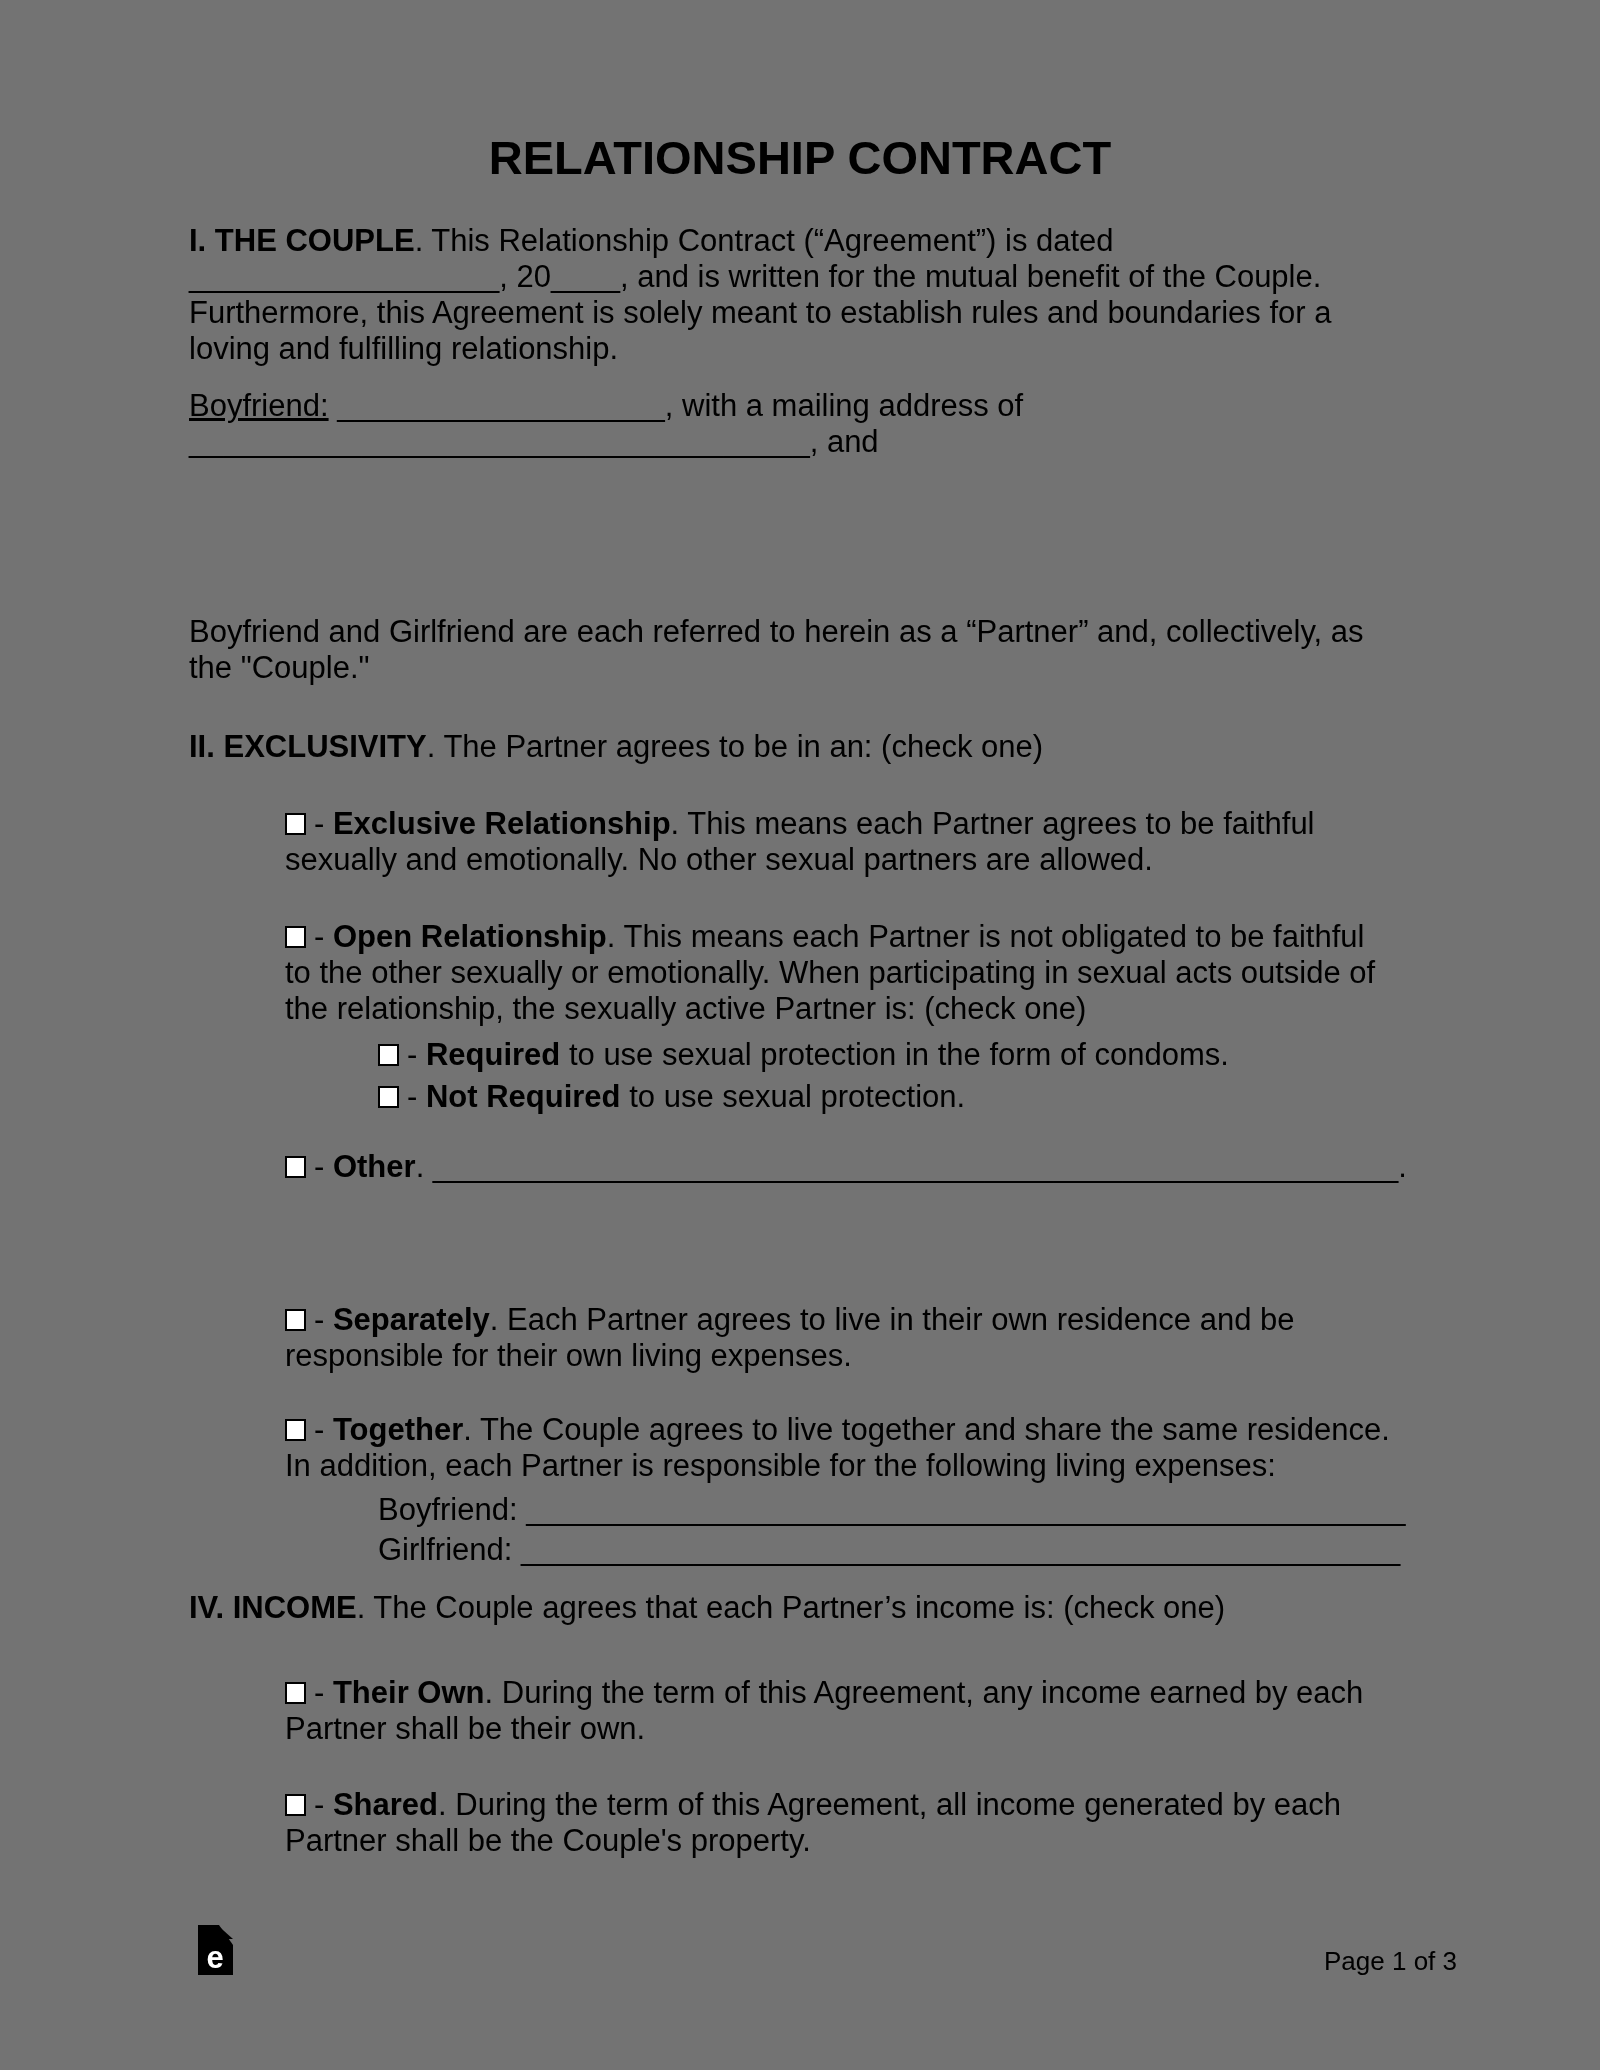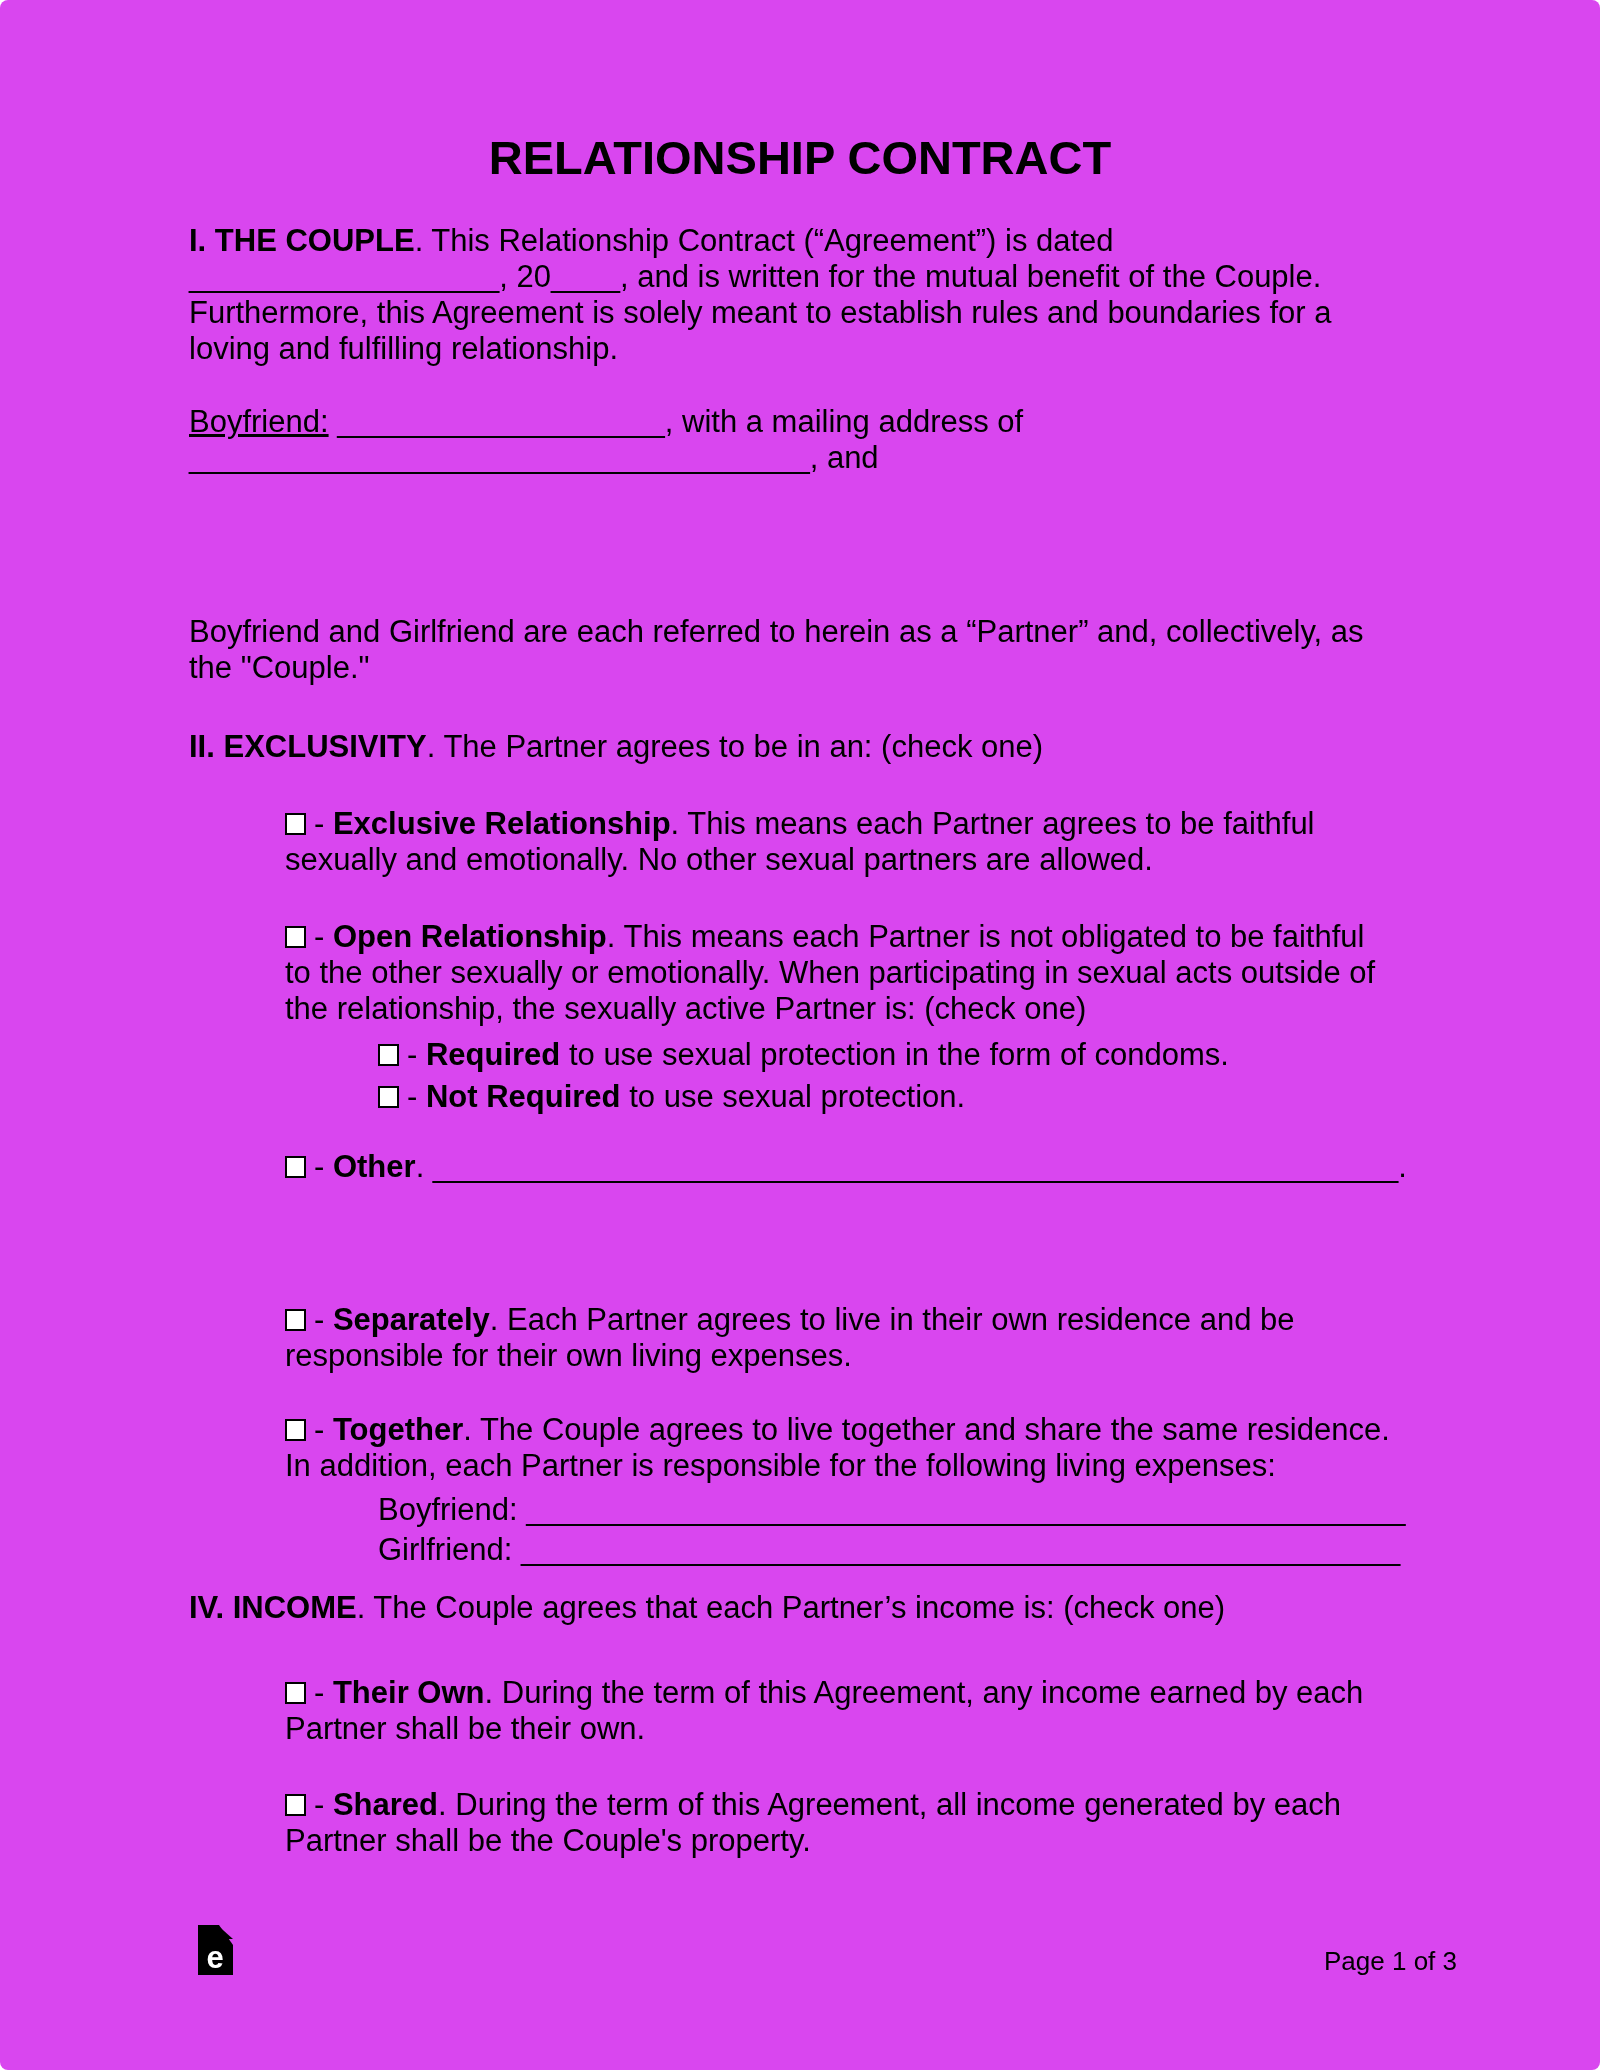--- a/index.html
+++ b/index.html
@@ -1,17 +1,17 @@
 <!DOCTYPE html>
 <html><head>
 <meta charset="utf-8">
 <style>
   html,body{margin:0;padding:0;background:#fff;}
   body{width:1600px;height:2070px;position:relative;font-family:"Liberation Sans",sans-serif;color:#000;}
-  .page{position:absolute;inset:0;background:#d946ef;border-radius:8px;}
+  .page{position:absolute;inset:0;background:#737373;}
   .title{position:absolute;left:0;width:100%;top:132px;text-align:center;font-size:47px;font-weight:bold;line-height:52px;}
   .block{position:absolute;left:189px;width:1290px;font-size:31px;line-height:36px;white-space:pre-line;}
   .i1{left:285px;width:1190px;}
   .i2{left:378px;width:1100px;}
   .b{font-weight:bold;}
   .u{text-decoration:underline;}
   .cb{display:inline-block;width:17px;height:18px;border:2px solid #000;margin-right:8px;vertical-align:-1px;background:#fff;}
   .logo{position:absolute;left:198px;top:1925px;width:35px;height:50px;}
   .logo-body{position:absolute;inset:0;background:#000;clip-path:polygon(0 0,60% 0,100% 40%,100% 100%,0 100%);}
   .logo-fold{position:absolute;top:0;right:0;width:14px;height:14px;background:#000;clip-path:polygon(4% 14%,100% 100%,0 100%);}
@@ -23,21 +23,21 @@
 
 <div class="page">
 
   <div class="title">RELATIONSHIP CONTRACT</div>
 
   <div class="block" style="top:223px"><span class="b">I. THE COUPLE</span><span>. This Relationship Contract (“Agreement”) is dated
 __________________, 20____, and is written for the mutual benefit of the Couple.
 Furthermore, this Agreement is solely meant to establish rules and boundaries for a
 loving and fulfilling relationship.</span></div>
 
-  <div class="block" style="top:404px"><span class="u">Boyfriend:</span><span> ___________________, with a mailing address of
+  <div class="block" style="top:388px"><span class="u">Boyfriend:</span><span> ___________________, with a mailing address of
 ____________________________________, and</span></div>
 
 
   <div class="block" style="top:614px"><span>Boyfriend and Girlfriend are each referred to herein as a “Partner” and, collectively, as
 the "Couple."</span></div>
 
   <div class="block" style="top:729px"><span class="b">II. EXCLUSIVITY</span><span>. The Partner agrees to be in an: (check one)</span></div>
 
   <div class="block i1" style="top:806px"><span class="cb"></span><span>- </span><span class="b">Exclusive Relationship</span><span>. This means each Partner agrees to be faithful
 sexually and emotionally. No other sexual partners are allowed.</span></div>

